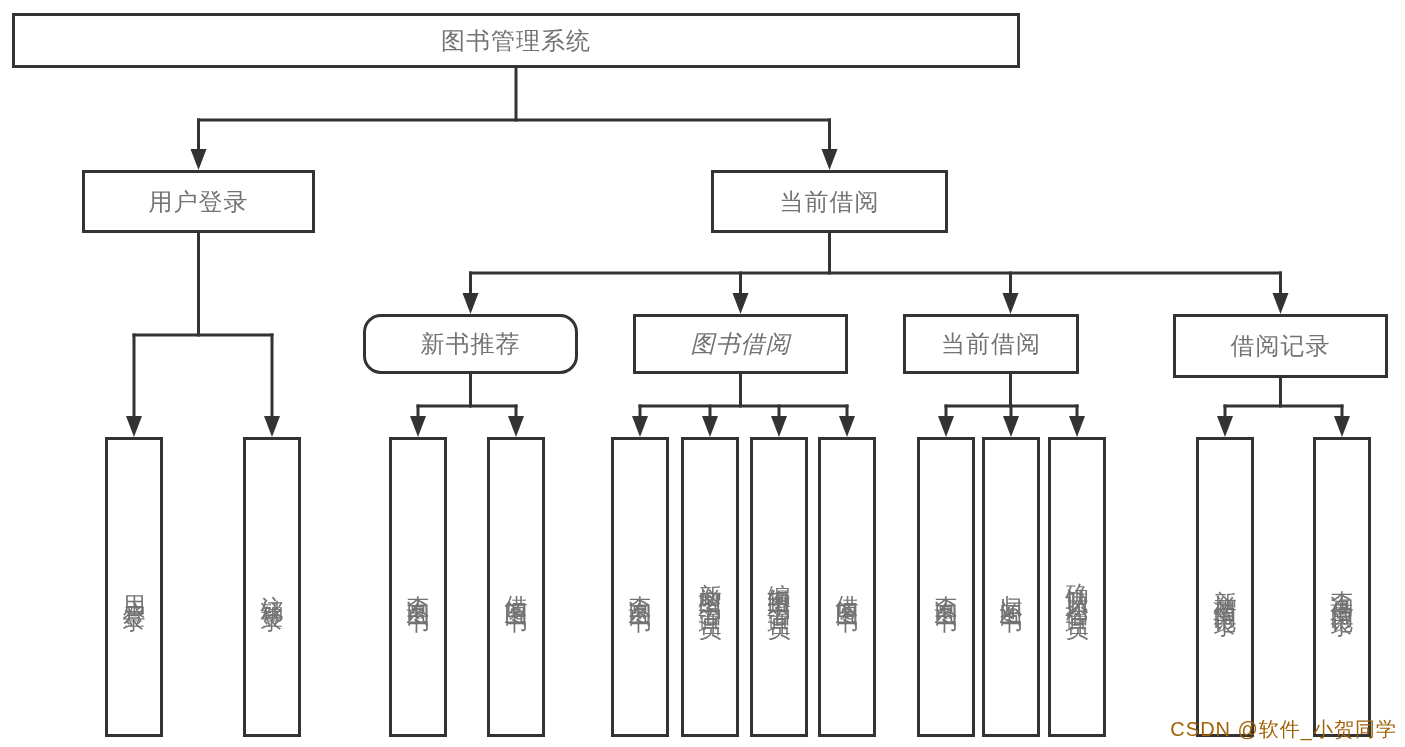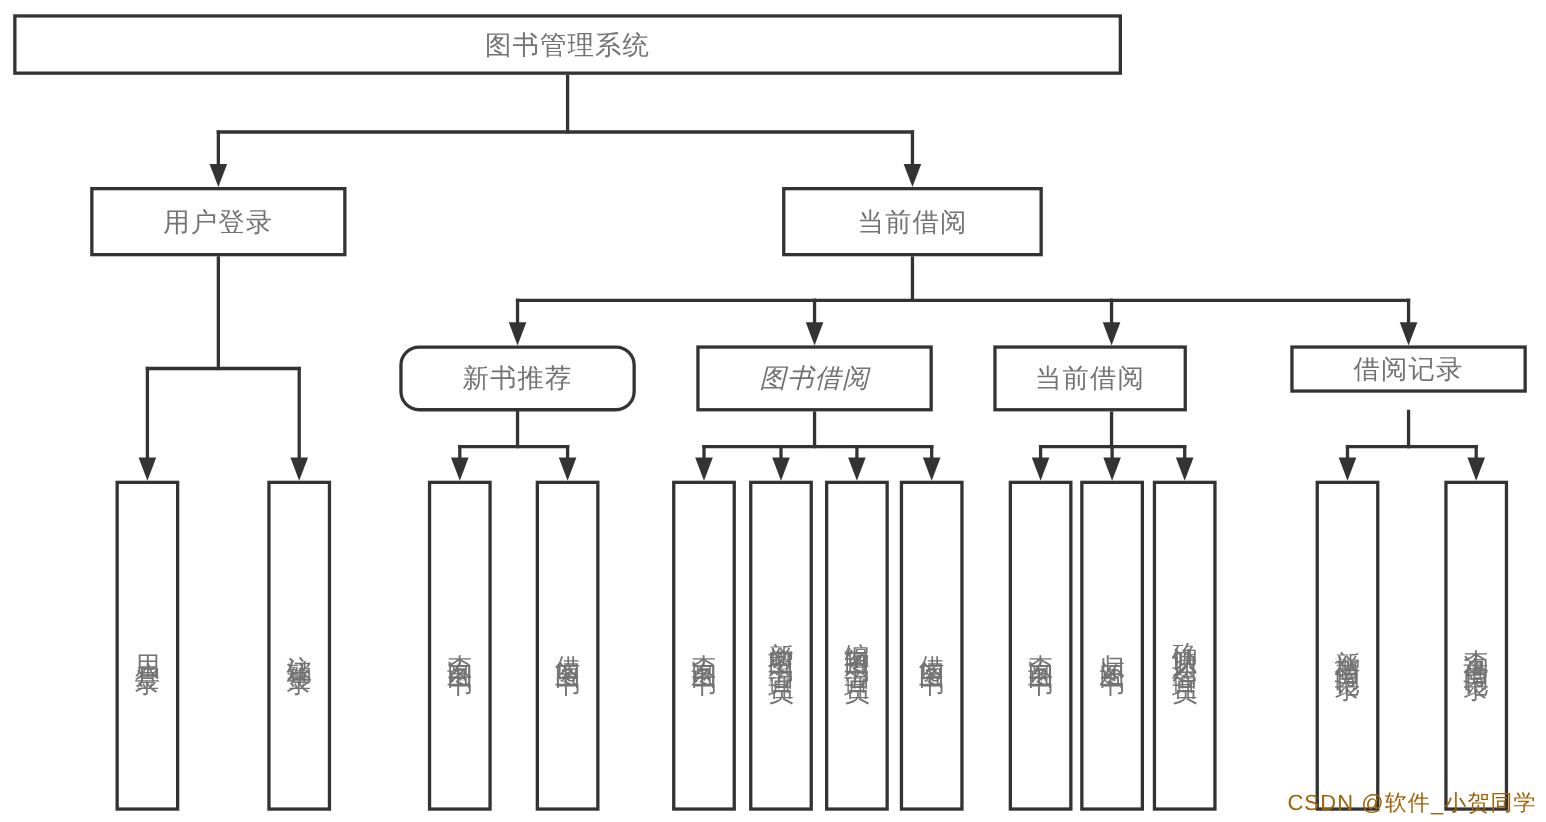--- a/index.html
+++ b/index.html
@@ -34,21 +34,21 @@
     width: 58px;
     height: 300px;
   }
   
   #node-root            { left: 12px;   top: 13px;  width: 1008px; height: 55px; }
   #node-user-login      { left: 82px;   top: 170px; width: 233px;  height: 63px; }
   #node-book-management { left: 711px;  top: 170px; width: 237px;  height: 63px; }
   #node-new-books       { left: 363px;  top: 314px; width: 215px;  height: 60px; border-radius: 18px; }
   #node-book-borrow     { left: 633px;  top: 314px; width: 215px;  height: 60px; font-style: italic; }
   #node-current-borrow  { left: 903px;  top: 314px; width: 176px;  height: 60px; }
-  #node-borrow-records  { left: 1173px; top: 314px; width: 215px;  height: 43px; }
+  #node-borrow-records  { left: 1173px; top: 314px; width: 215px;  height: 64px; }
   
   #leaf-user-login      { left: 105px;  }
   #leaf-logout          { left: 243px;  }
   #leaf-new-query       { left: 389px;  }
   #leaf-new-borrow      { left: 487px;  }
   #leaf-bor-query       { left: 611px;  }
   #leaf-bor-add         { left: 681px;  }
   #leaf-bor-edit        { left: 750px;  }
   #leaf-bor-borrow      { left: 818px;  }
   #leaf-cur-query       { left: 917px;  }

